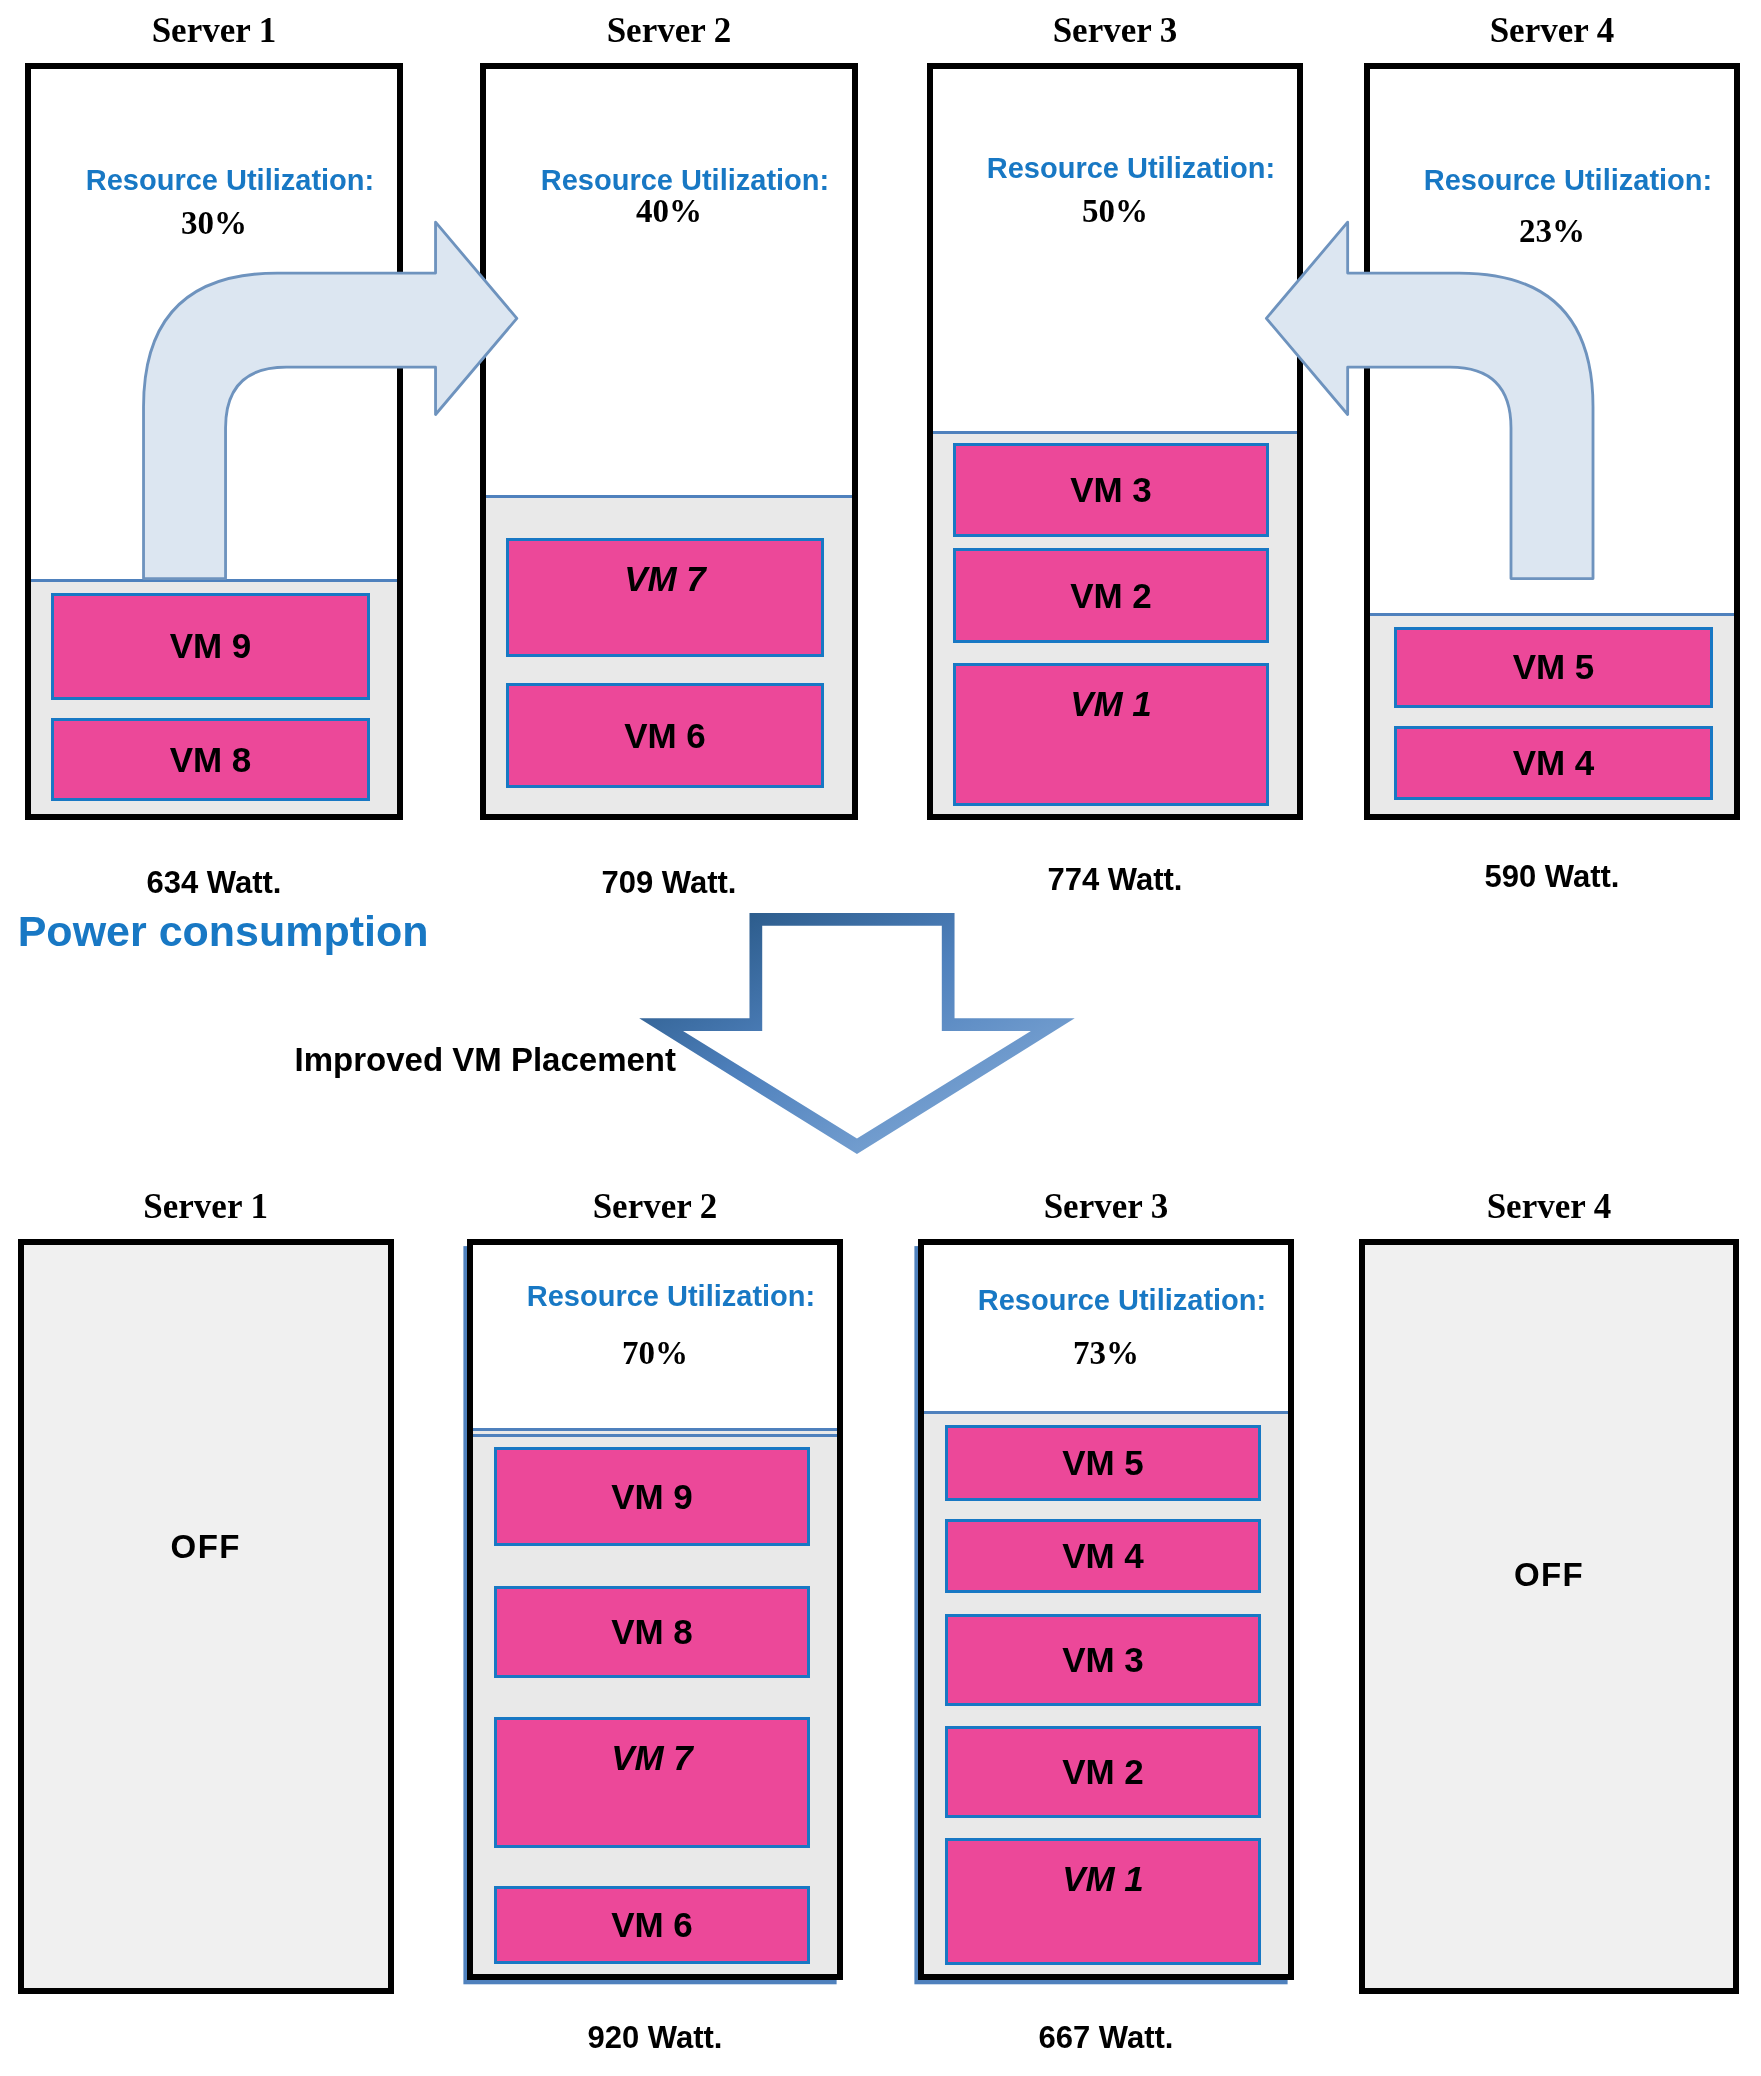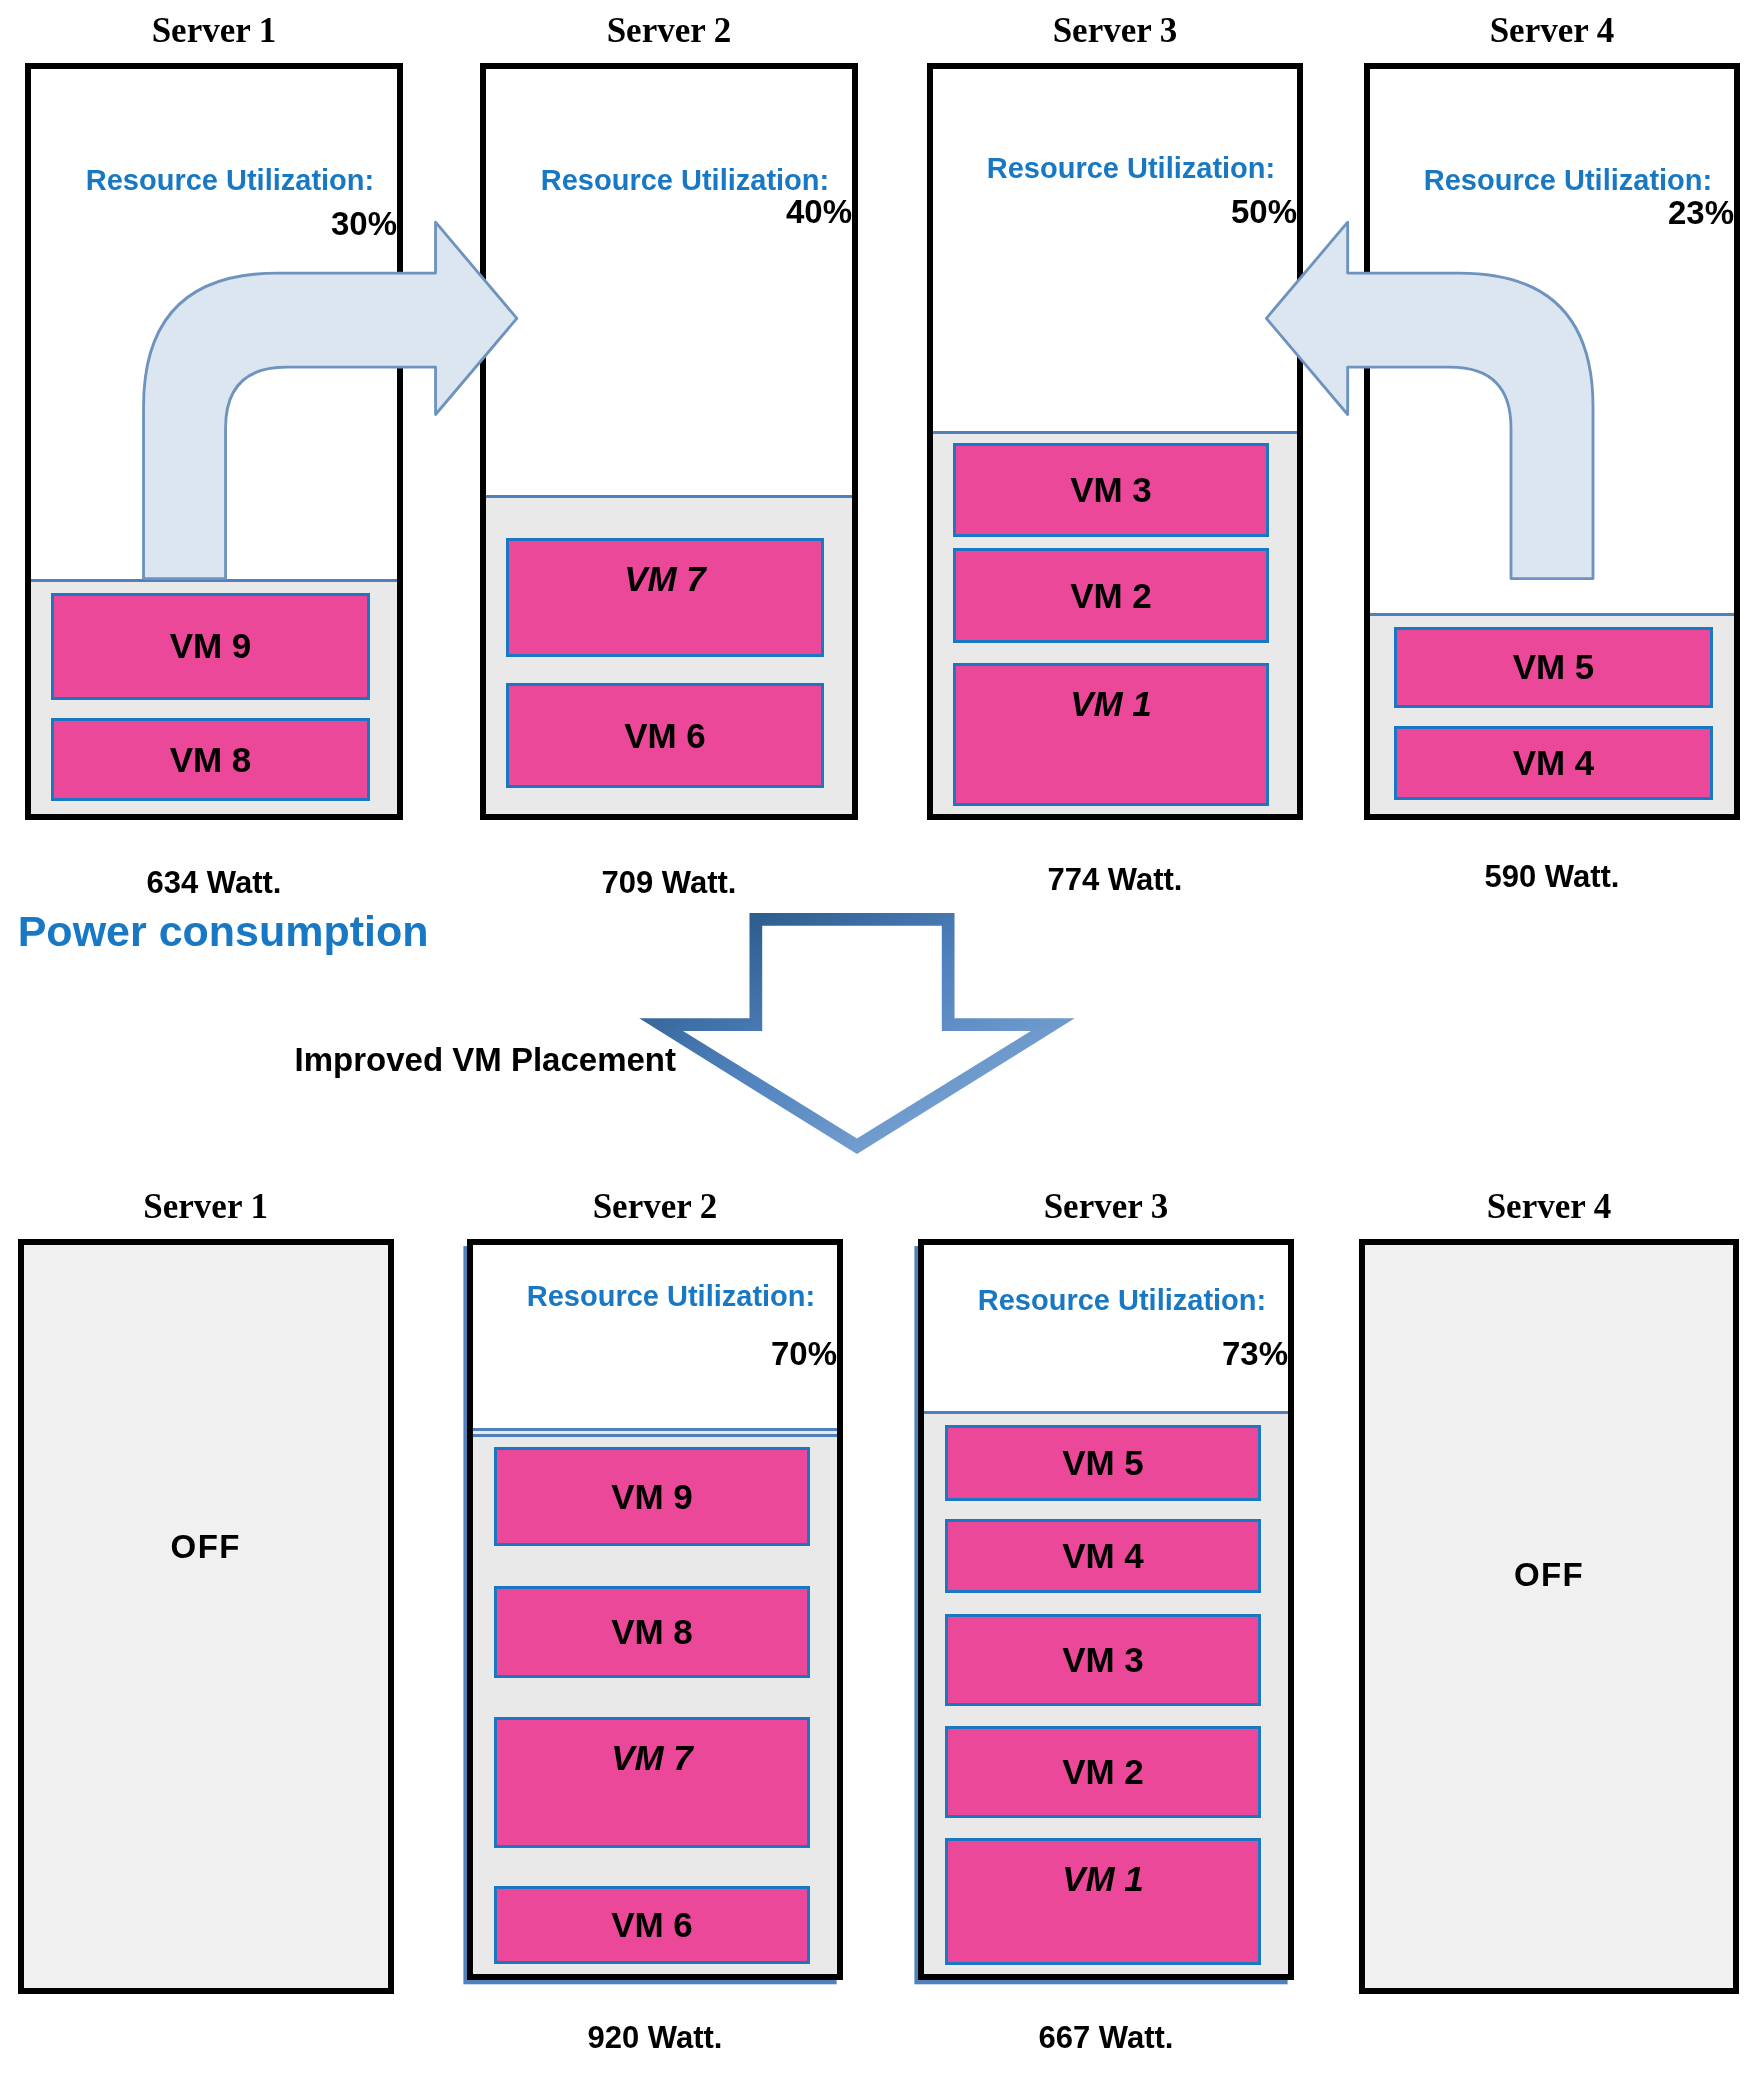--- a/index.html
+++ b/index.html
@@ -29,23 +29,24 @@
   .srv-box.shadowed{box-shadow:-5px 5.7px 0 -1.4px #4F81BD;}
   .ru-label{
     position:absolute;left:0;right:0;
     text-align:center;
     font-weight:bold;font-size:29px;
     color:#1878C4;
     padding-left:32px;
   }
   .ru-value{
     position:absolute;left:0;right:0;
-    text-align:right;
+    text-align:center;
     font-weight:bold;font-size:33px;
     color:#000;
+    font-family:Liberation Serif, serif;
   }
   .vm-area{
     position:absolute;left:0;right:0;bottom:0;
     background:#E9E9E9;
     border-top:3.5px solid #4F81BD;
   }
   .dbl-line{
     position:absolute;left:0;right:0;top:2.8px;height:2.8px;
     background:#4F81BD;
   }
@@ -115,21 +116,21 @@
     <div class="ru-value" style="top:124px;">50%</div>
     <div class="vm-area" style="top:362px;">
       <div class="vm" style="left:20px;right:28px;top:8.5px;height:94px;">VM 3</div>
       <div class="vm" style="left:20px;right:28px;top:114px;height:95px;">VM 2</div>
       <div class="vm tall" style="left:20px;right:28px;top:229px;height:143px;">VM 1</div>
     </div>
   </div>
 
   <div class="srv-box" style="left:1364px;top:63px;width:376px;height:757px;">
     <div class="ru-label" style="top:95px;">Resource Utilization:</div>
-    <div class="ru-value" style="top:125px;">23%</div>
+    <div class="ru-value" style="top:144px;">23%</div>
     <div class="vm-area" style="top:544px;">
       <div class="vm" style="left:24px;right:21px;top:10.6px;height:81px;">VM 5</div>
       <div class="vm" style="left:24px;right:21px;top:110px;height:74px;">VM 4</div>
     </div>
   </div>
 
   <div class="watt" style="left:25px;top:864px;width:378px;">634 Watt.</div>
   <div class="watt" style="left:480px;top:864px;width:378px;">709 Watt.</div>
   <div class="watt" style="left:927px;top:861px;width:376px;">774 Watt.</div>
   <div class="watt" style="left:1364px;top:858px;width:376px;">590 Watt.</div>

